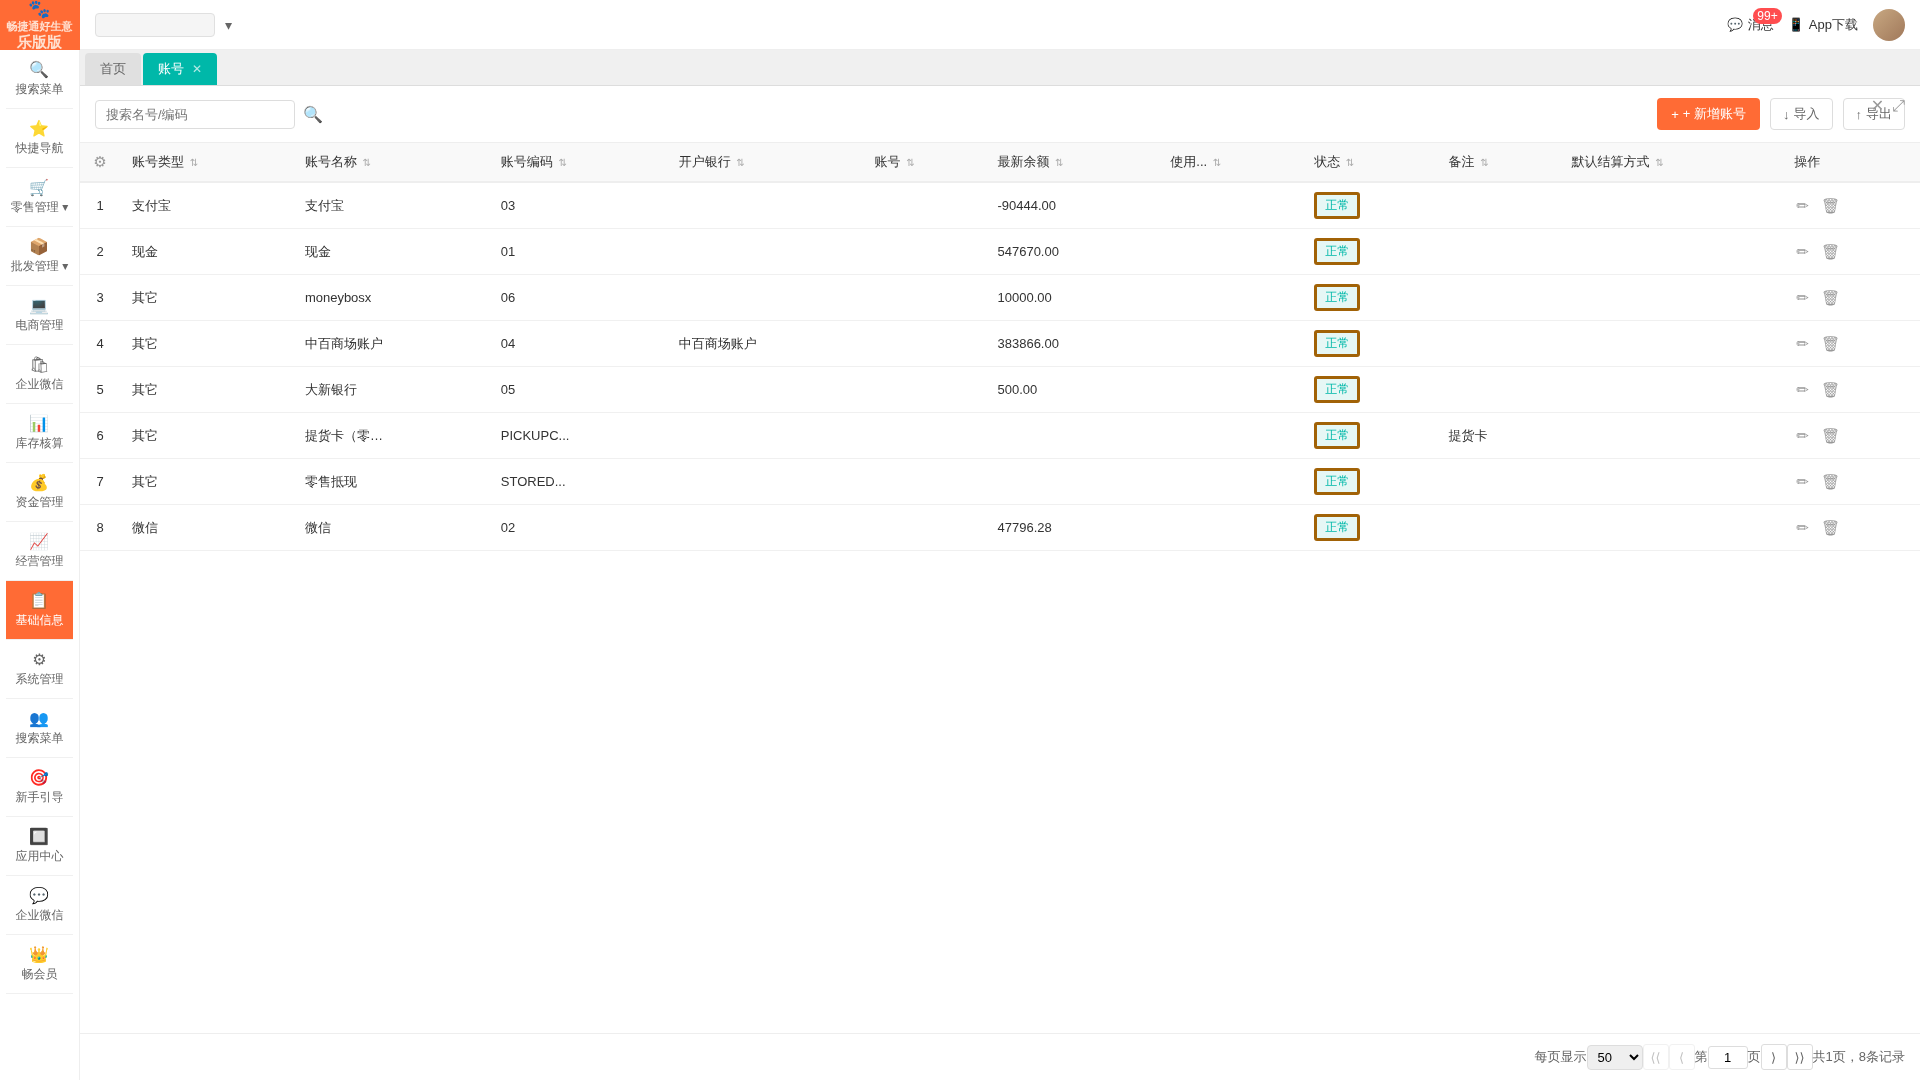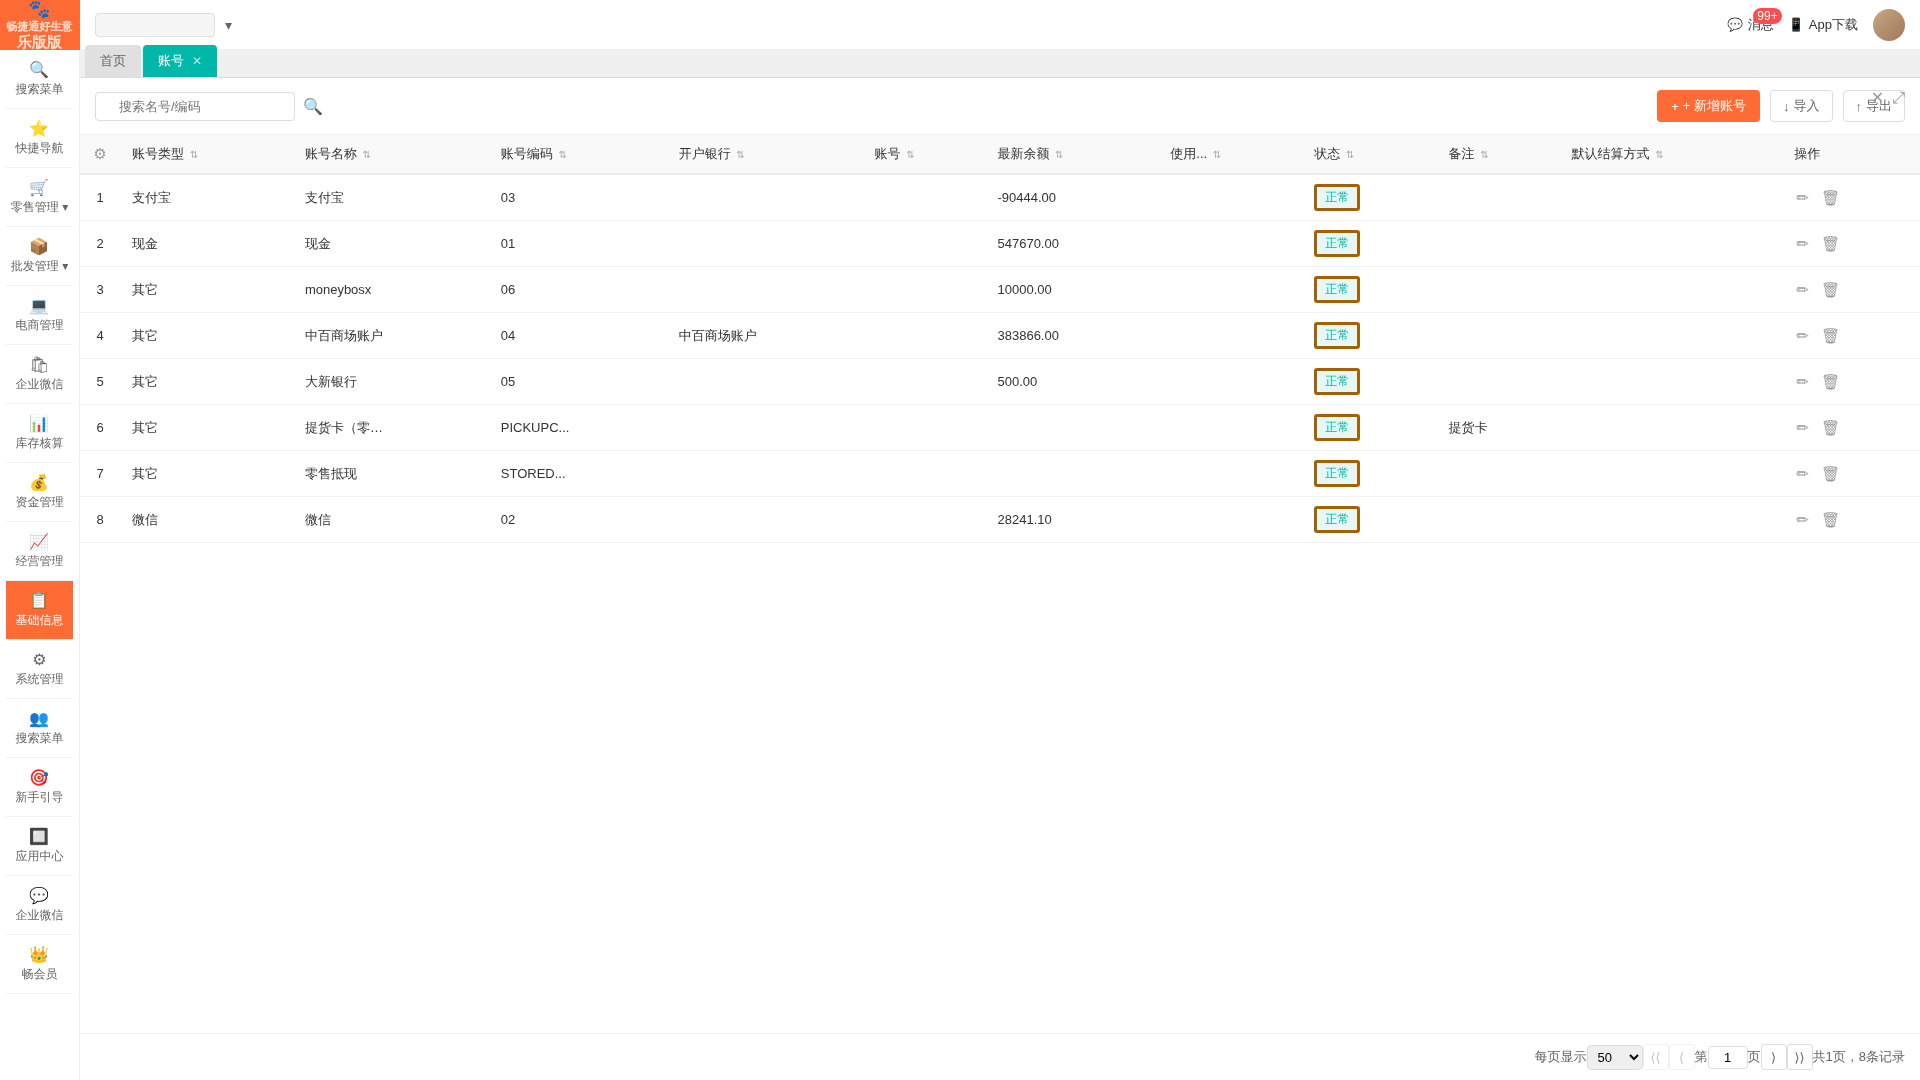--- a/index.html
+++ b/index.html
@@ -119,21 +119,21 @@
     .avatar {
       width: 32px;
       height: 32px;
       border-radius: 50%;
       background: linear-gradient(135deg, #c8a882, #a0785a);
       cursor: pointer;
     }
 
     
     .tabs {
-      height: 28px;
+      height: 36px;
       background: #f0f0f0;
       display: flex;
       align-items: flex-end;
       padding: 0 5px;
       flex-shrink: 0;
       border-bottom: 1px solid #ddd;
     }
     .tab {
       height: 32px;
       padding: 0 15px;
@@ -177,21 +177,21 @@
       flex-shrink: 0;
     }
     .search-area {
       display: flex;
       align-items: center;
       gap: 8px;
     }
     .search-input {
       border: 1px solid #ddd;
       border-radius: 4px;
-      padding: 6px 23px;
+      padding: 6px 10px;
       width: 200px;
       font-size: 13px;
       outline: none;
     }
     .search-btn {
       background: none;
       border: none;
       cursor: pointer;
       color: #999;
       font-size: 16px;
@@ -629,21 +629,21 @@
         </div>
       </td>
     </tr>
             <tr>
       <td class="center">8</td>
       <td>微信</td>
       <td>微信</td>
       <td>02</td>
       <td></td>
       <td></td>
-      <td>28241.10</td>
+      <td>47796.28</td>
       <td></td>
       <td><span class="status-badge">正常</span></td>
       <td></td>
       <td></td>
       <td>
         <div class="row-actions">
           <button class="action-btn" title="编辑">✏</button>
           <button class="action-btn" title="删除">🗑</button>
         </div>
       </td>

